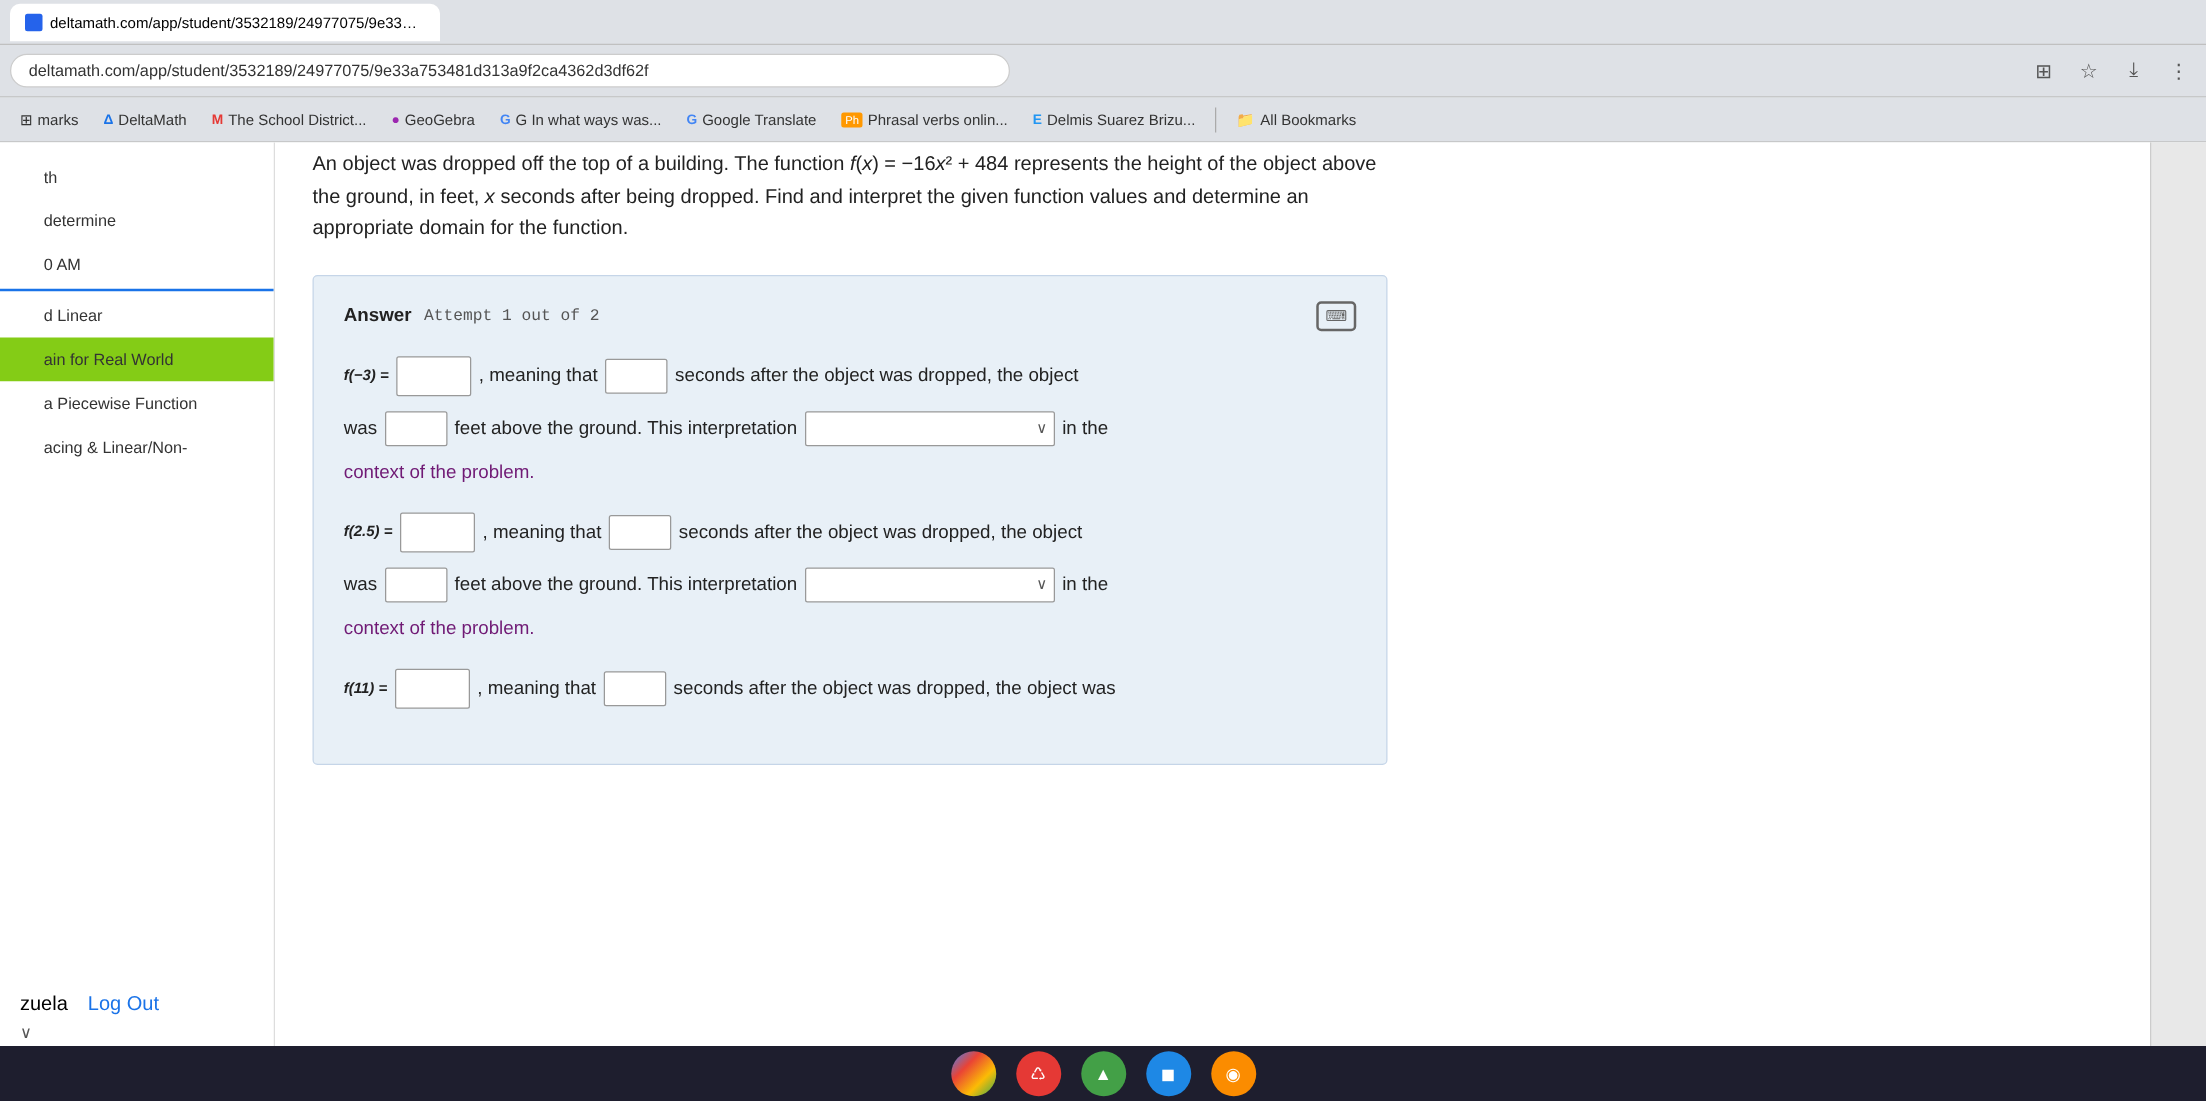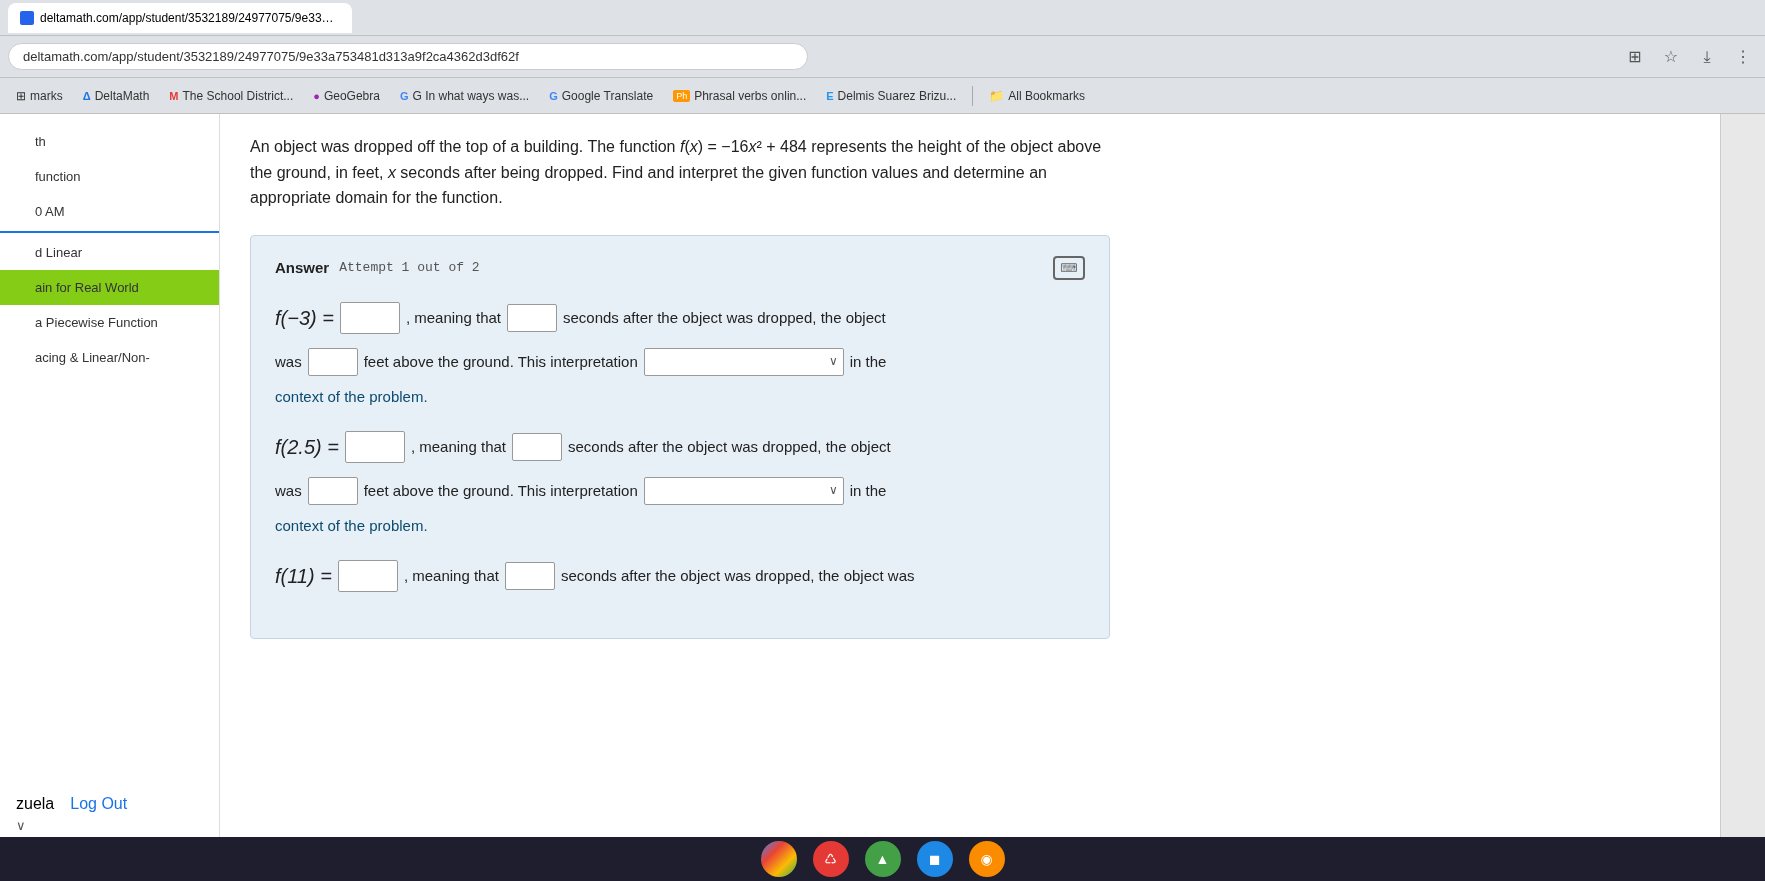--- a/index.html
+++ b/index.html
@@ -118,21 +118,21 @@
       border-left: 3px solid transparent;
     }
     .sidebar-item.highlight {
       background: #84cc16;
     }
 
     
     .content-area {
       flex: 1;
       overflow-y: auto;
-      padding: 20px 30px;
+      padding: 5px 30px;
       background: #fff;
     }
 
     
     .problem-text {
       font-size: 16px;
       line-height: 1.6;
       color: #222;
       margin-bottom: 24px;
       max-width: 860px;
@@ -186,21 +186,22 @@
       align-items: center;
       flex-wrap: wrap;
       gap: 6px;
       font-size: 15px;
       color: #222;
       margin-bottom: 12px;
       line-height: 1.8;
     }
     .math-label {
       font-style: italic;
-      font-size: 20px;
+      font-size: 12px;
+      font-weight: bold;
     }
     .input-box {
       width: 60px;
       height: 32px;
       border: 1px solid #999;
       background: #fff;
       border-radius: 2px;
       padding: 2px 6px;
       font-size: 14px;
       text-align: center;
@@ -240,21 +241,21 @@
       transform: translateY(-50%);
       font-size: 12px;
       color: #555;
       pointer-events: none;
     }
     .math-block {
       margin-bottom: 24px;
     }
     .context-text {
       font-size: 15px;
-      color: #0c4a6e;
+      color: #701a75;
       margin-top: 4px;
     }
 
     
     .taskbar {
       position: fixed;
       bottom: 0;
       left: 0;
       right: 0;
       height: 44px;
@@ -360,21 +361,21 @@
   </div>
 </div>
 
 <div class="main-layout">
 
   <div class="sidebar">
     <div class="sidebar-item">
       <span>th</span>
     </div>
     <div class="sidebar-item">
-      <span>function</span>
+      <span>determine</span>
     </div>
     <div class="sidebar-item">
       <span>0 AM</span>
     </div>
     <div style="height: 2px; background: #1a73e8; margin: 2px 0;"></div>
     <div class="sidebar-item">
       <span>d Linear</span>
     </div>
     <div class="sidebar-item highlight">
       <span>ain for Real World</span>

